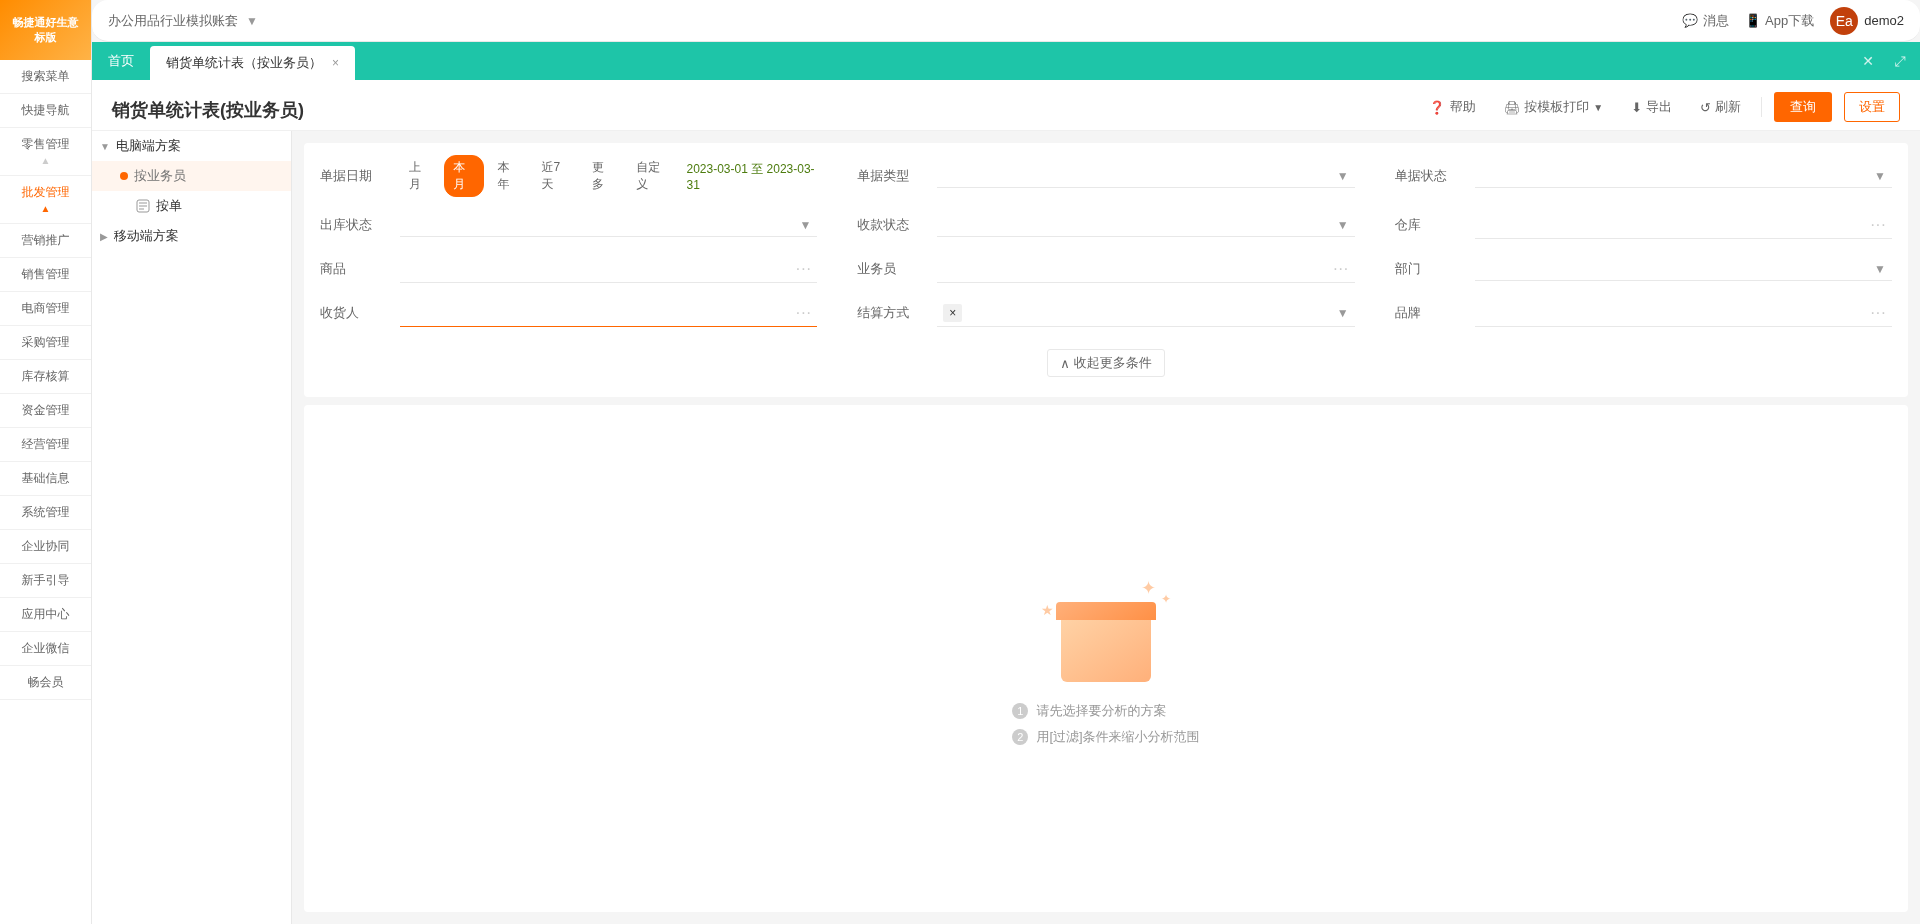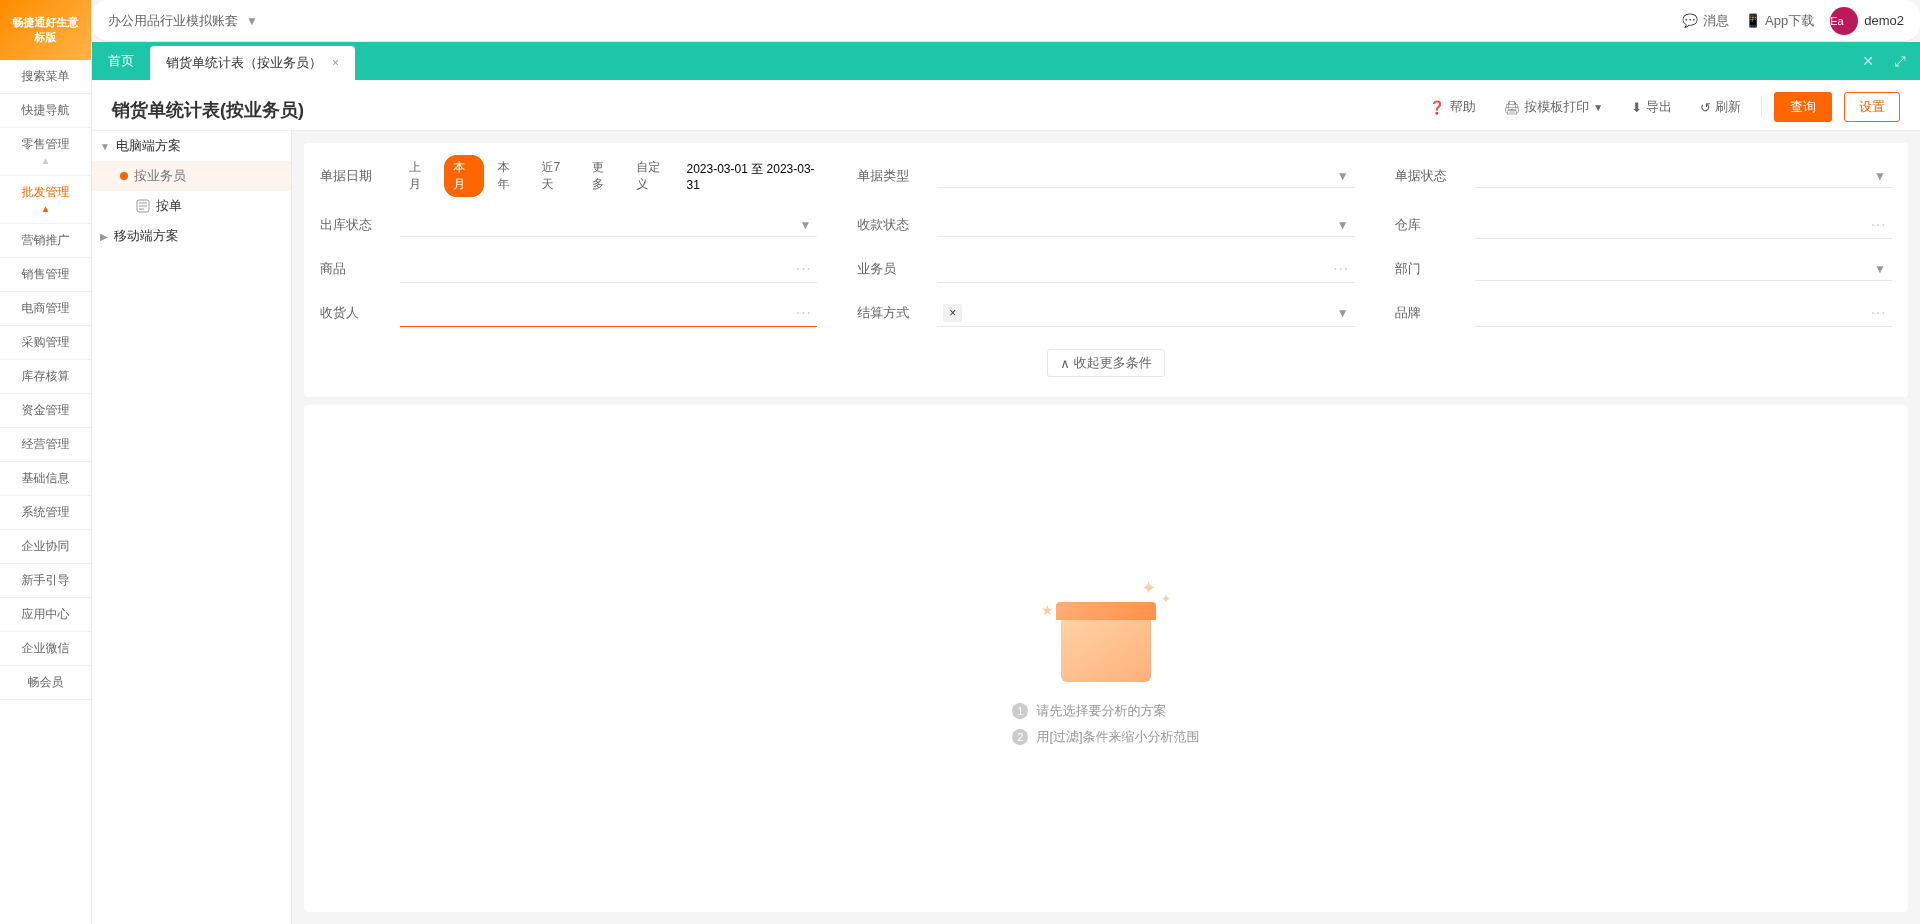--- a/index.html
+++ b/index.html
@@ -17,21 +17,21 @@
 
     
     .topbar { height: 42px; background: #fff; border-bottom: 1px solid #e8e8e8; display: flex; align-items: center; padding: 0 16px; justify-content: space-between; border-radius: 16px; }
     .topbar-left { display: flex; align-items: center; gap: 8px; }
     .topbar-title { font-size: 13px; color: #666; }
     .topbar-dropdown { font-size: 12px; color: #999; cursor: pointer; }
     .topbar-right { display: flex; align-items: center; gap: 16px; }
     .topbar-msg { display: flex; align-items: center; gap: 4px; font-size: 13px; color: #666; cursor: pointer; }
     .topbar-app { display: flex; align-items: center; gap: 4px; font-size: 13px; color: #666; cursor: pointer; }
     .topbar-user { display: flex; align-items: center; gap: 6px; cursor: pointer; }
-    .topbar-avatar { width: 28px; height: 28px; border-radius: 50%; background: #be185d; display: flex; align-items: center; color: #fff; font-size: 11px; }
+    .topbar-avatar { width: 28px; height: 28px; border-radius: 50%; background: #c2410c; display: flex; align-items: center; justify-content: center; color: #fff; font-size: 14px; }
     .topbar-username { font-size: 13px; color: #333; }
 
     
     .tabs-bar { height: 38px; background: #1ec5a8; display: flex; align-items: center; padding: 0 0; }
     .tab-item { height: 46px; display: flex; align-items: center; padding: 0 16px; font-size: 13px; cursor: pointer; color: rgba(255,255,255,0.8); position: relative; gap: 6px; }
     .tab-item.active { background: #fff; color: #333; border-radius: 4px 4px 0 0; margin-top: 4px; height: 34px; }
     .tab-item.home { color: #fff; font-weight: normal; }
     .tab-close { font-size: 12px; color: #999; cursor: pointer; margin-left: 4px; }
     .tabs-right { margin-left: auto; display: flex; align-items: center; gap: 8px; padding-right: 8px; }
     .tab-btn { width: 24px; height: 24px; display: flex; align-items: center; justify-content: center; color: rgba(255,255,255,0.8); cursor: pointer; font-size: 14px; }
@@ -69,21 +69,21 @@
     .filter-input { flex: 1; border: none; border-bottom: 1px solid #e8e8e8; padding: 4px 6px; font-size: 13px; color: #333; outline: none; background: transparent; display: flex; align-items: center; justify-content: space-between; cursor: pointer; position: relative; }
     .filter-input.active-bottom { border-bottom: 1px solid #ff6600; }
     .filter-dots { color: #ccc; font-size: 16px; cursor: pointer; margin-left: 4px; }
     .filter-arrow { color: #999; font-size: 12px; }
     .filter-tag { display: inline-flex; align-items: center; gap: 4px; background: #f0f0f0; padding: 2px 6px; border-radius: 2px; font-size: 12px; }
 
     
     .date-filter { display: flex; align-items: center; gap: 4px; flex: 1; }
     .date-btn { padding: 3px 8px; border-radius: 3px; font-size: 12px; cursor: pointer; color: #666; border: 1px solid transparent; }
     .date-btn.active { background: #ff6600; color: #fff; border-color: #ff6600; border-radius: 12px; }
-    .date-range { font-size: 12px; color: #000000; margin-left: 4px; }
+    .date-range { font-size: 12px; color: #4d7c0f; margin-left: 4px; }
 
     
     .collapse-row { display: flex; justify-content: center; padding: 8px; }
     .collapse-btn { display: flex; align-items: center; gap: 4px; font-size: 13px; color: #666; cursor: pointer; padding: 4px 12px; border: 1px solid #e8e8e8; border-radius: 3px; background: #fff; }
 
     
     .empty-state { flex: 1; display: flex; flex-direction: column; align-items: center; justify-content: center; background: #fff; border-radius: 4px; padding: 40px; }
     .empty-tips { display: flex; flex-direction: column; gap: 8px; }
     .empty-tip { display: flex; align-items: center; gap: 8px; font-size: 13px; color: #999; }
     .tip-num { width: 16px; height: 16px; border-radius: 50%; background: #ccc; color: #fff; font-size: 11px; display: flex; align-items: center; justify-content: center; flex-shrink: 0; }

